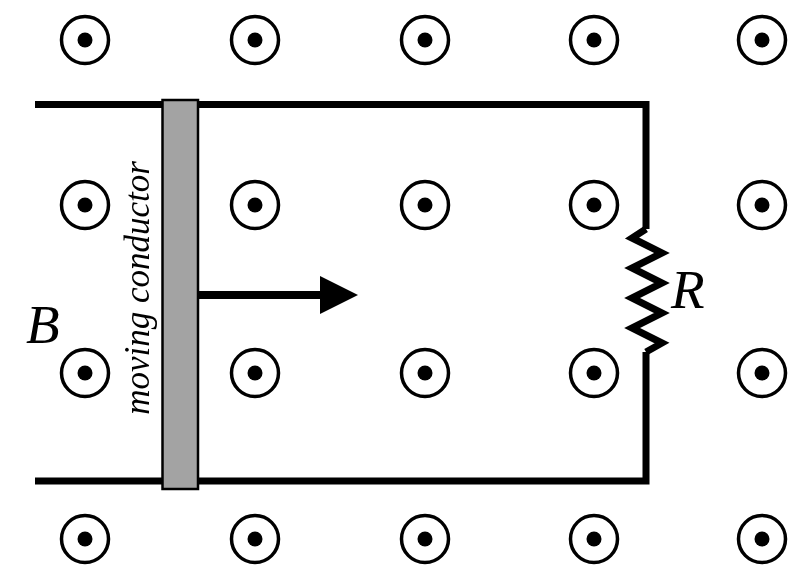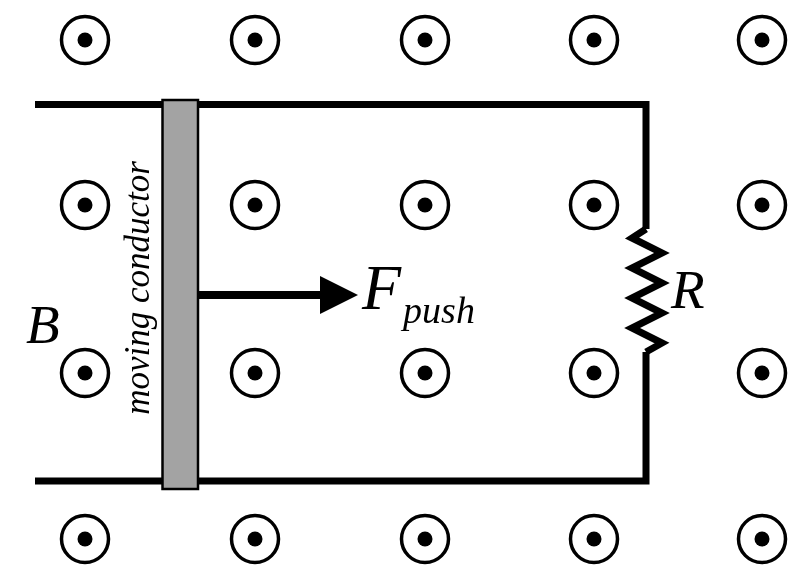--- a/index.html
+++ b/index.html
@@ -105,18 +105,15 @@
     <g>
       <line x1="199" y1="295" x2="320" y2="295" stroke="#000000" stroke-width="8"></line>
       <polygon points="320,276 358,295 320,314" fill="#000000"></polygon>
     </g>
   </svg>
 
   <div class="lbl lbl-b">B</div>
 
   <div class="lbl lbl-moving">moving conductor</div>
 
-  <div class="lbl lbl-force">
-    <span>F</span><span class="sub">push</span>
-  </div>
 
   <div class="lbl lbl-r">R</div>
 </div>
 
 </body></html>

